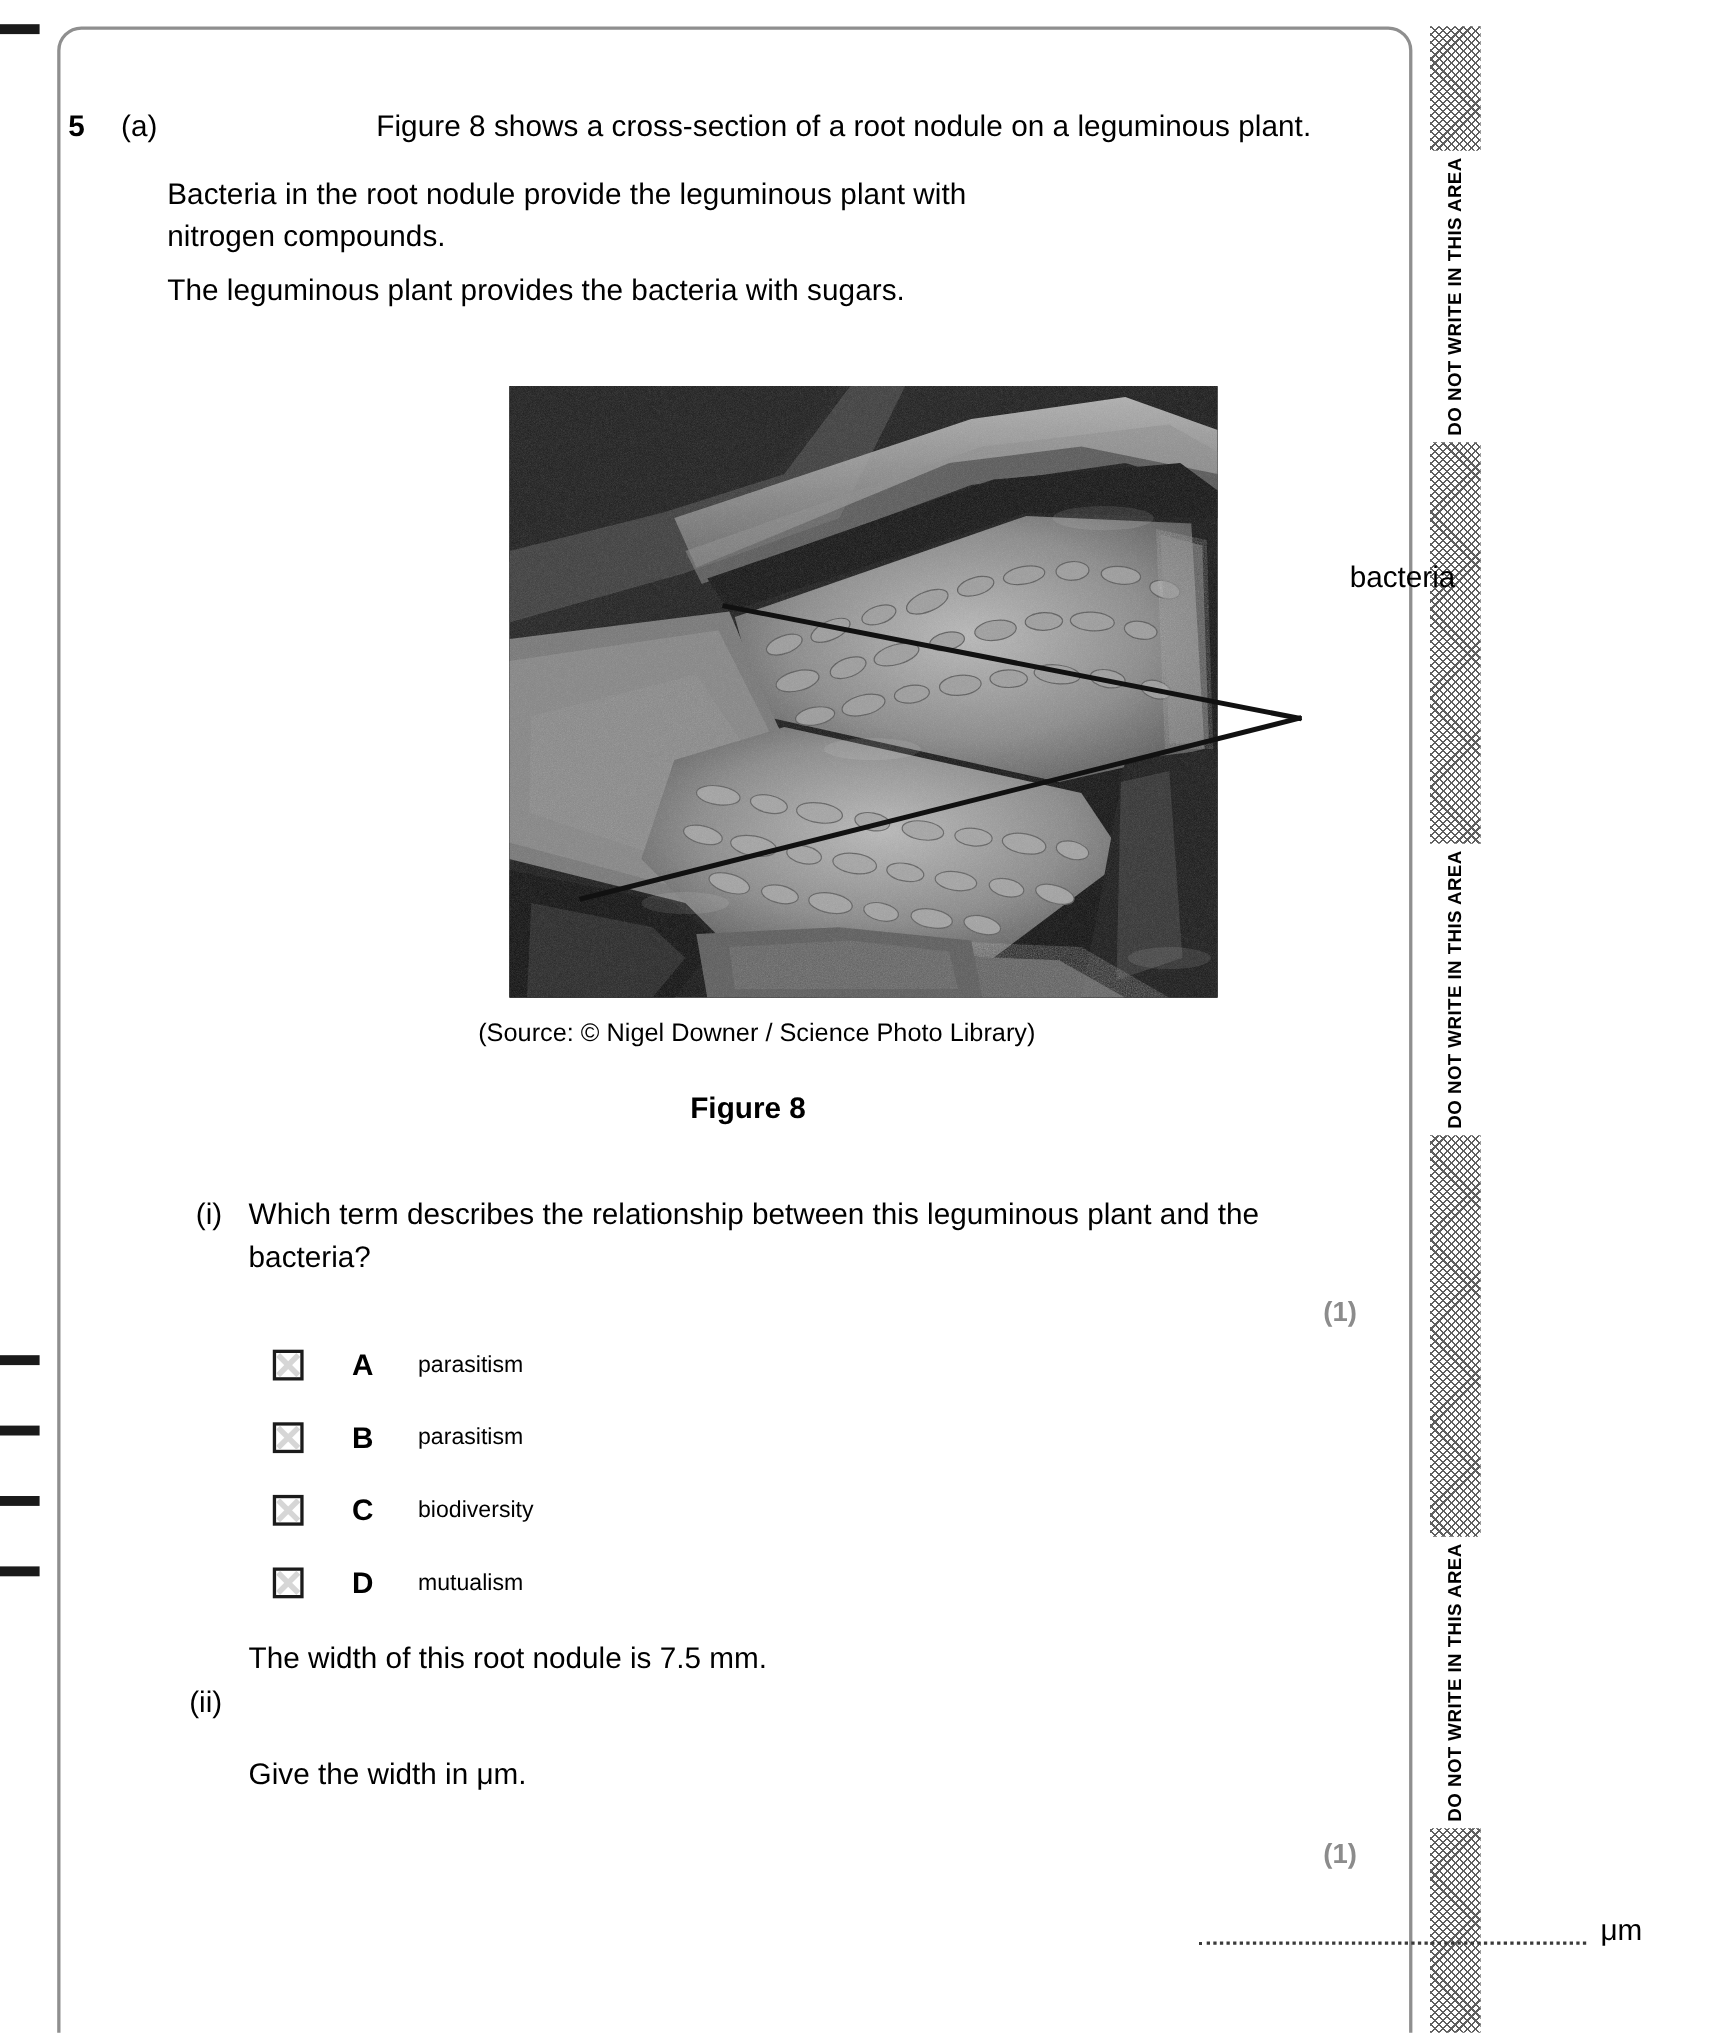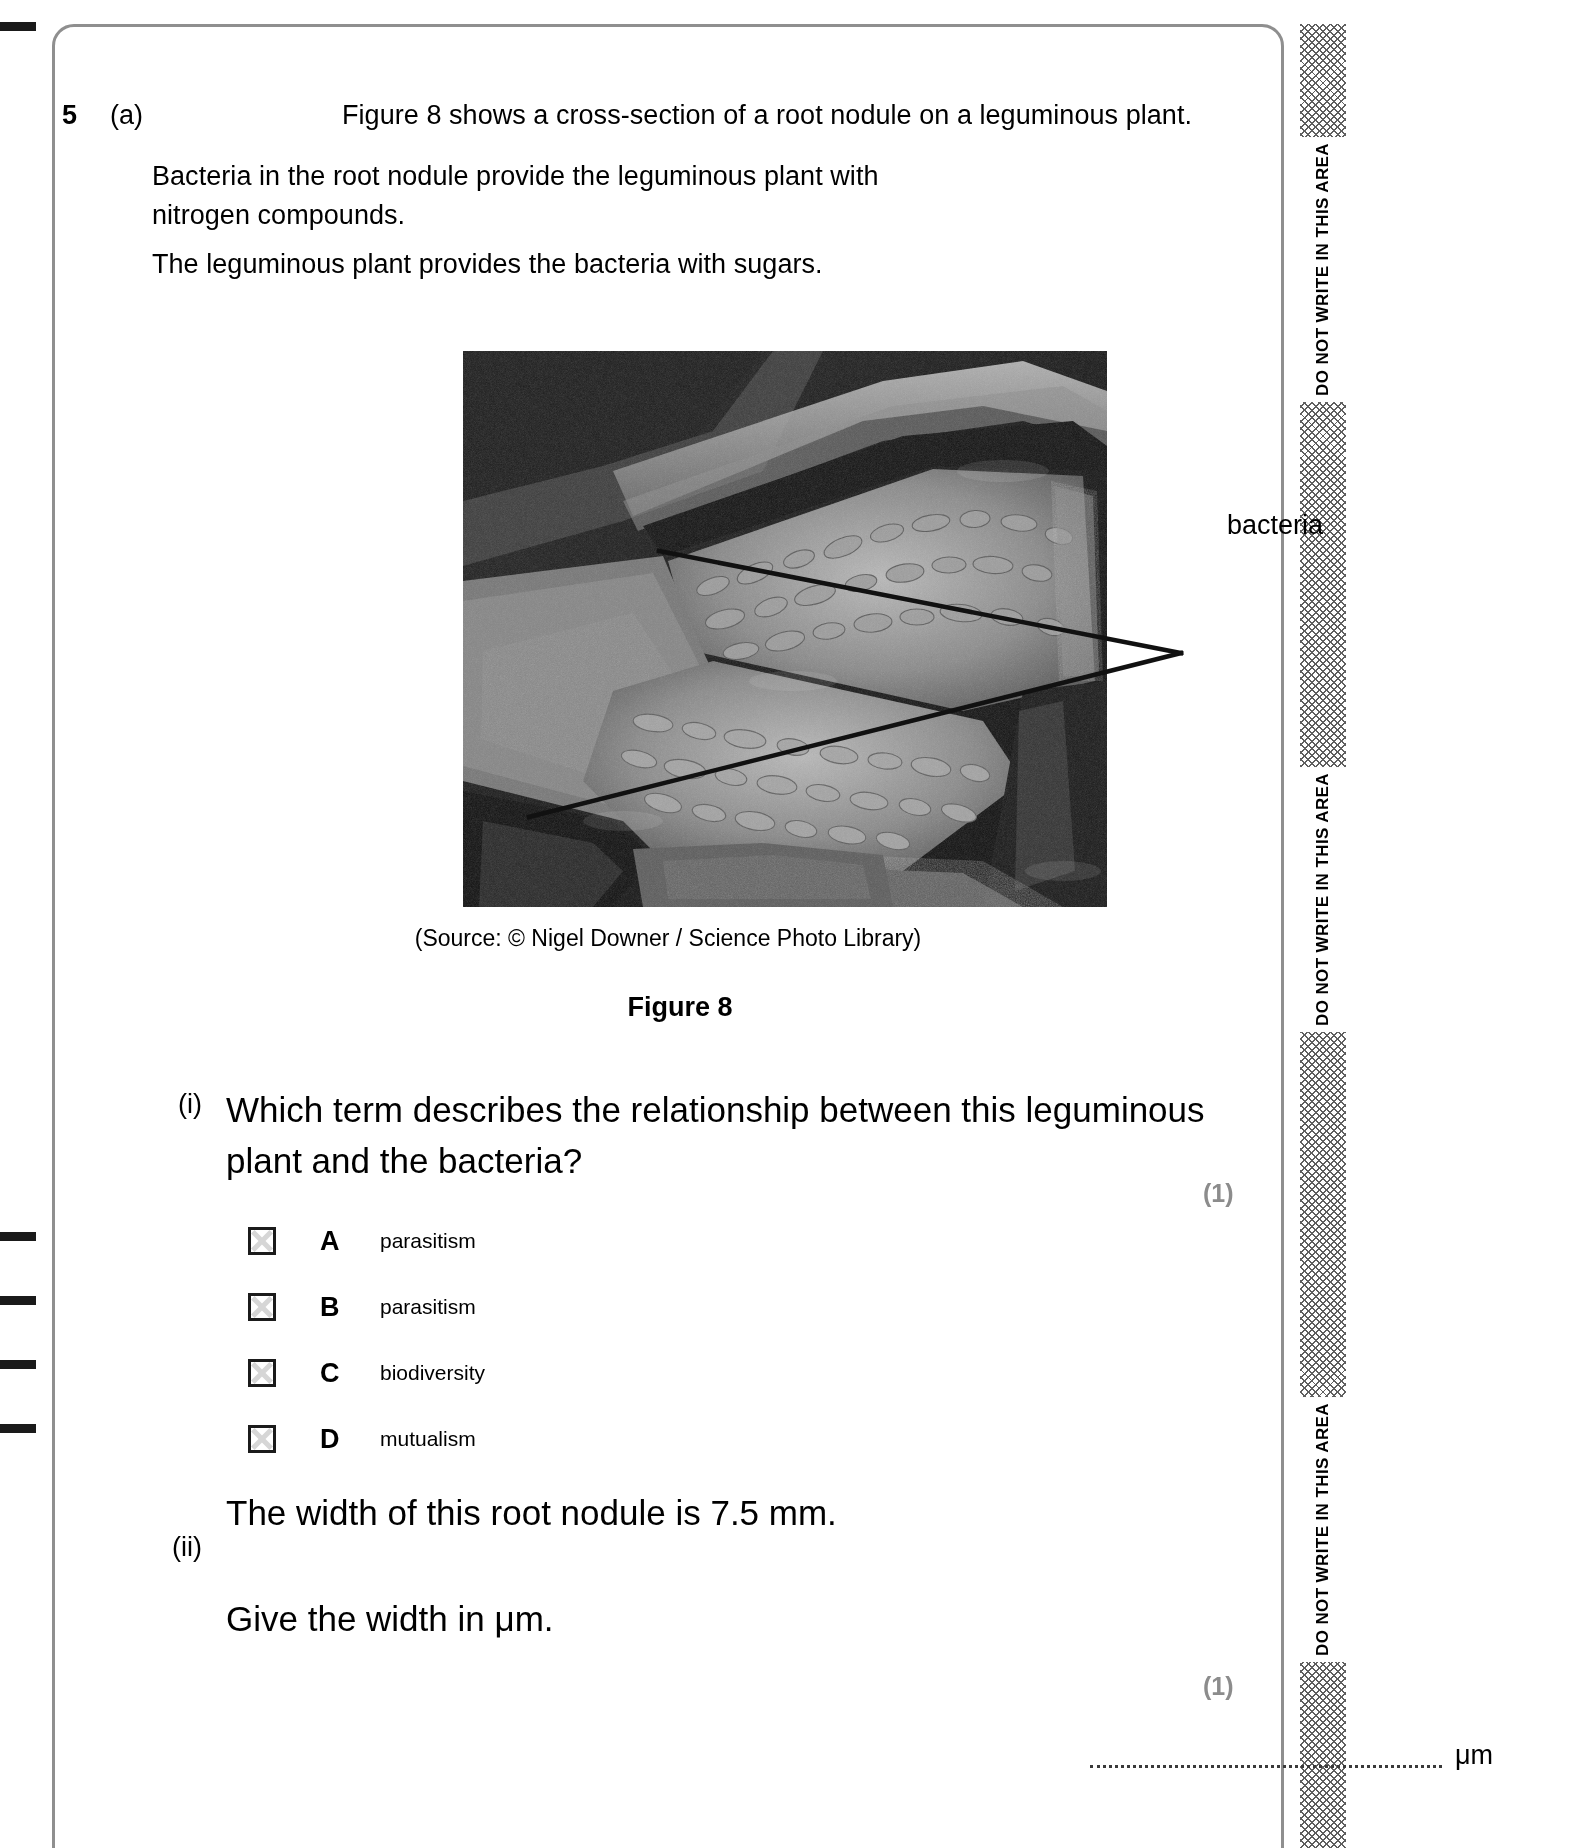--- a/index.html
+++ b/index.html
@@ -143,41 +143,42 @@
   }
 
   .source-line {
     position: absolute;
     left: 0;
     top: 924px;
     width: 1336px;
     text-align: center;
     font-size: 23px;
     line-height: 1.3;
+    padding-left: 20px;
   }
   .figure-caption {
     position: absolute;
     left: 12px;
     top: 990px;
     width: 1336px;
     text-align: center;
     font-size: 27px;
     font-weight: 700;
     line-height: 1.3;
   }
 
   
   .roman {
     position: absolute;
     font-size: 27px;
     line-height: 1.45;
   }
   .subtext {
     position: absolute;
-    font-size: 35px;
+    font-size: 27px;
     line-height: 1.45;
   }
   .r-i      { left: 178px; top: 1085px; }
   .t-i      { left: 226px; top: 1085px; width: 1010px; }
   .r-ii     { left: 172px; top: 1528px; }
   .t-ii     { left: 226px; top: 1488px; width: 1000px; }
   .t-ii-b   { left: 226px; top: 1594px; width: 1000px; }
 
   .marks {
     position: absolute;

